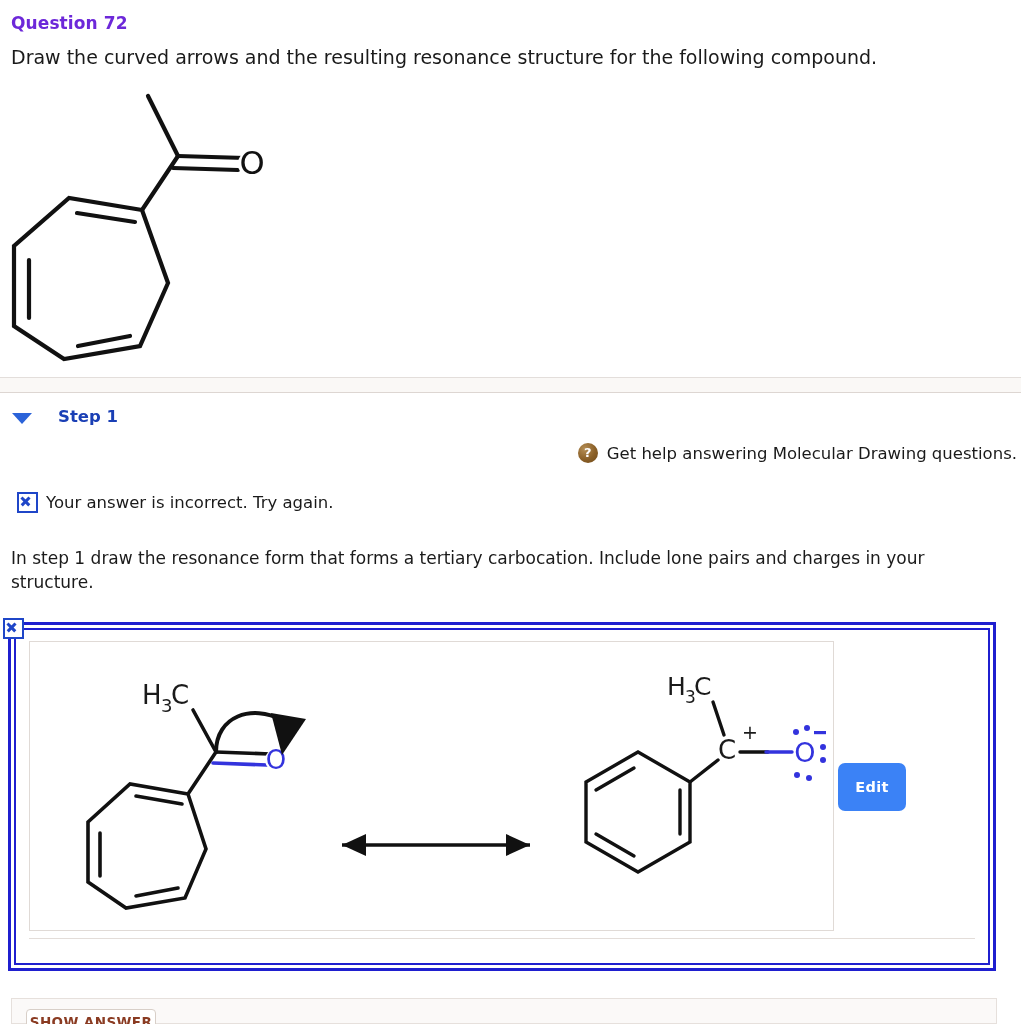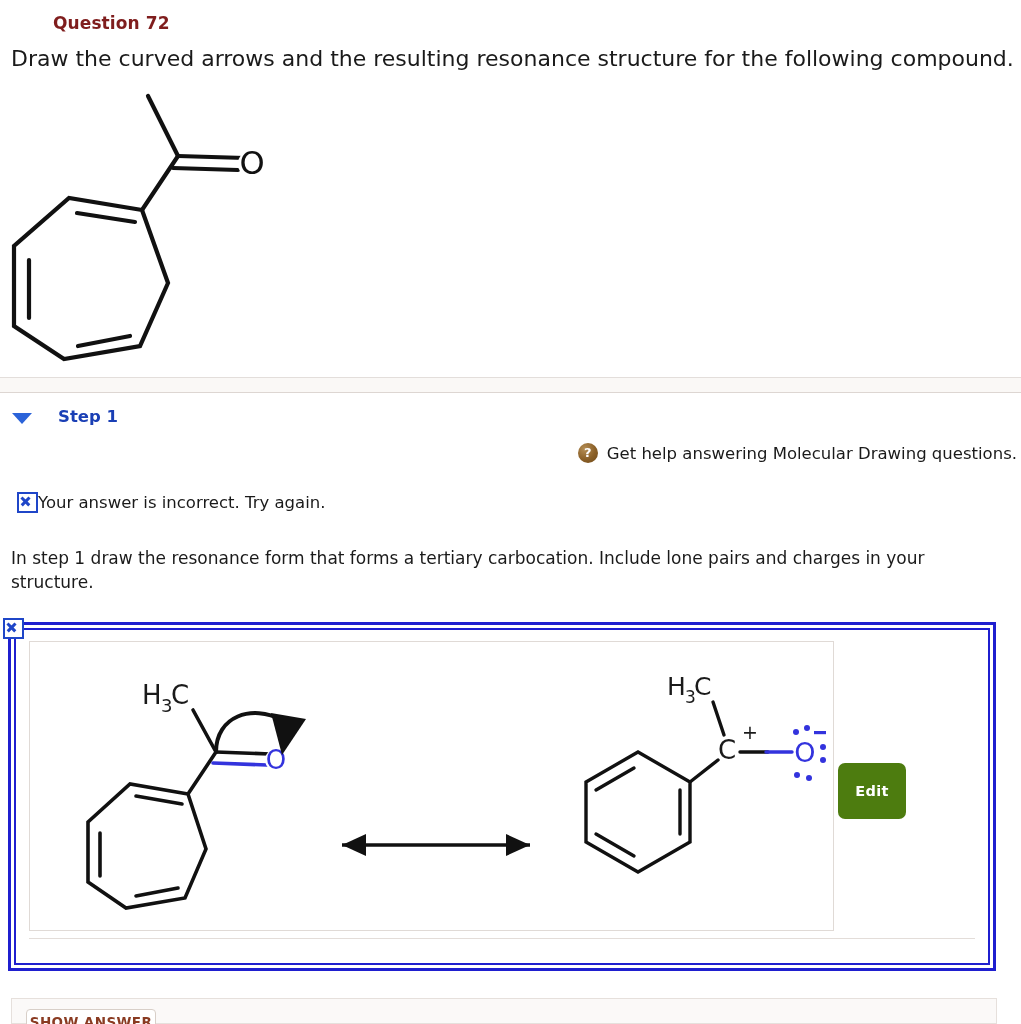--- a/index.html
+++ b/index.html
@@ -16,29 +16,28 @@
     color: #000000;
   }
 
   
   #question-title {
     position: absolute;
     left: 11px;
     top: 13px;
     font-size: 17px;
     font-weight: bold;
-    color: #7f1d1d;
+    color: #6d28d9;
     letter-spacing: 0.1px;
-    margin-left: 42px;
   }
   #question-prompt {
     position: absolute;
     left: 11px;
     top: 46px;
-    font-size: 22px;
+    font-size: 19px;
     color: #1a1a1a;
     white-space: nowrap;
   }
 
   
   #question-structure {
     position: absolute;
     left: 0px;
     top: 78px;
     width: 300px;
@@ -105,20 +104,21 @@
     white-space: nowrap;
   }
 
   
   #feedback-row {
     position: absolute;
     left: 17px;
     top: 492px;
     display: flex;
     align-items: center;
+    gap: 8px;
   }
   .x-box {
     width: 17px; height: 17px;
     border: 2px solid #1f46c8;
     background: #ffffff;
     position: relative;
     flex: none;
   }
   .x-box::before, .x-box::after {
     content: "";
@@ -188,23 +188,23 @@
     position: absolute;
     left: 3px;
     top: 618px;
     width: 17px; height: 17px;
   }
   #edit-button {
     position: absolute;
     left: 838px;
     top: 763px;
     width: 68px;
-    height: 56px;
+    height: 48px;
     border-radius: 7px;
-    background: #4d7c0f;
+    background: #3b82f6;
     color: #ffffff;
     font-size: 14.5px;
     font-weight: bold;
     display: flex;
     align-items: center;
     justify-content: center;
     letter-spacing: 0.3px;
   }
 
   

